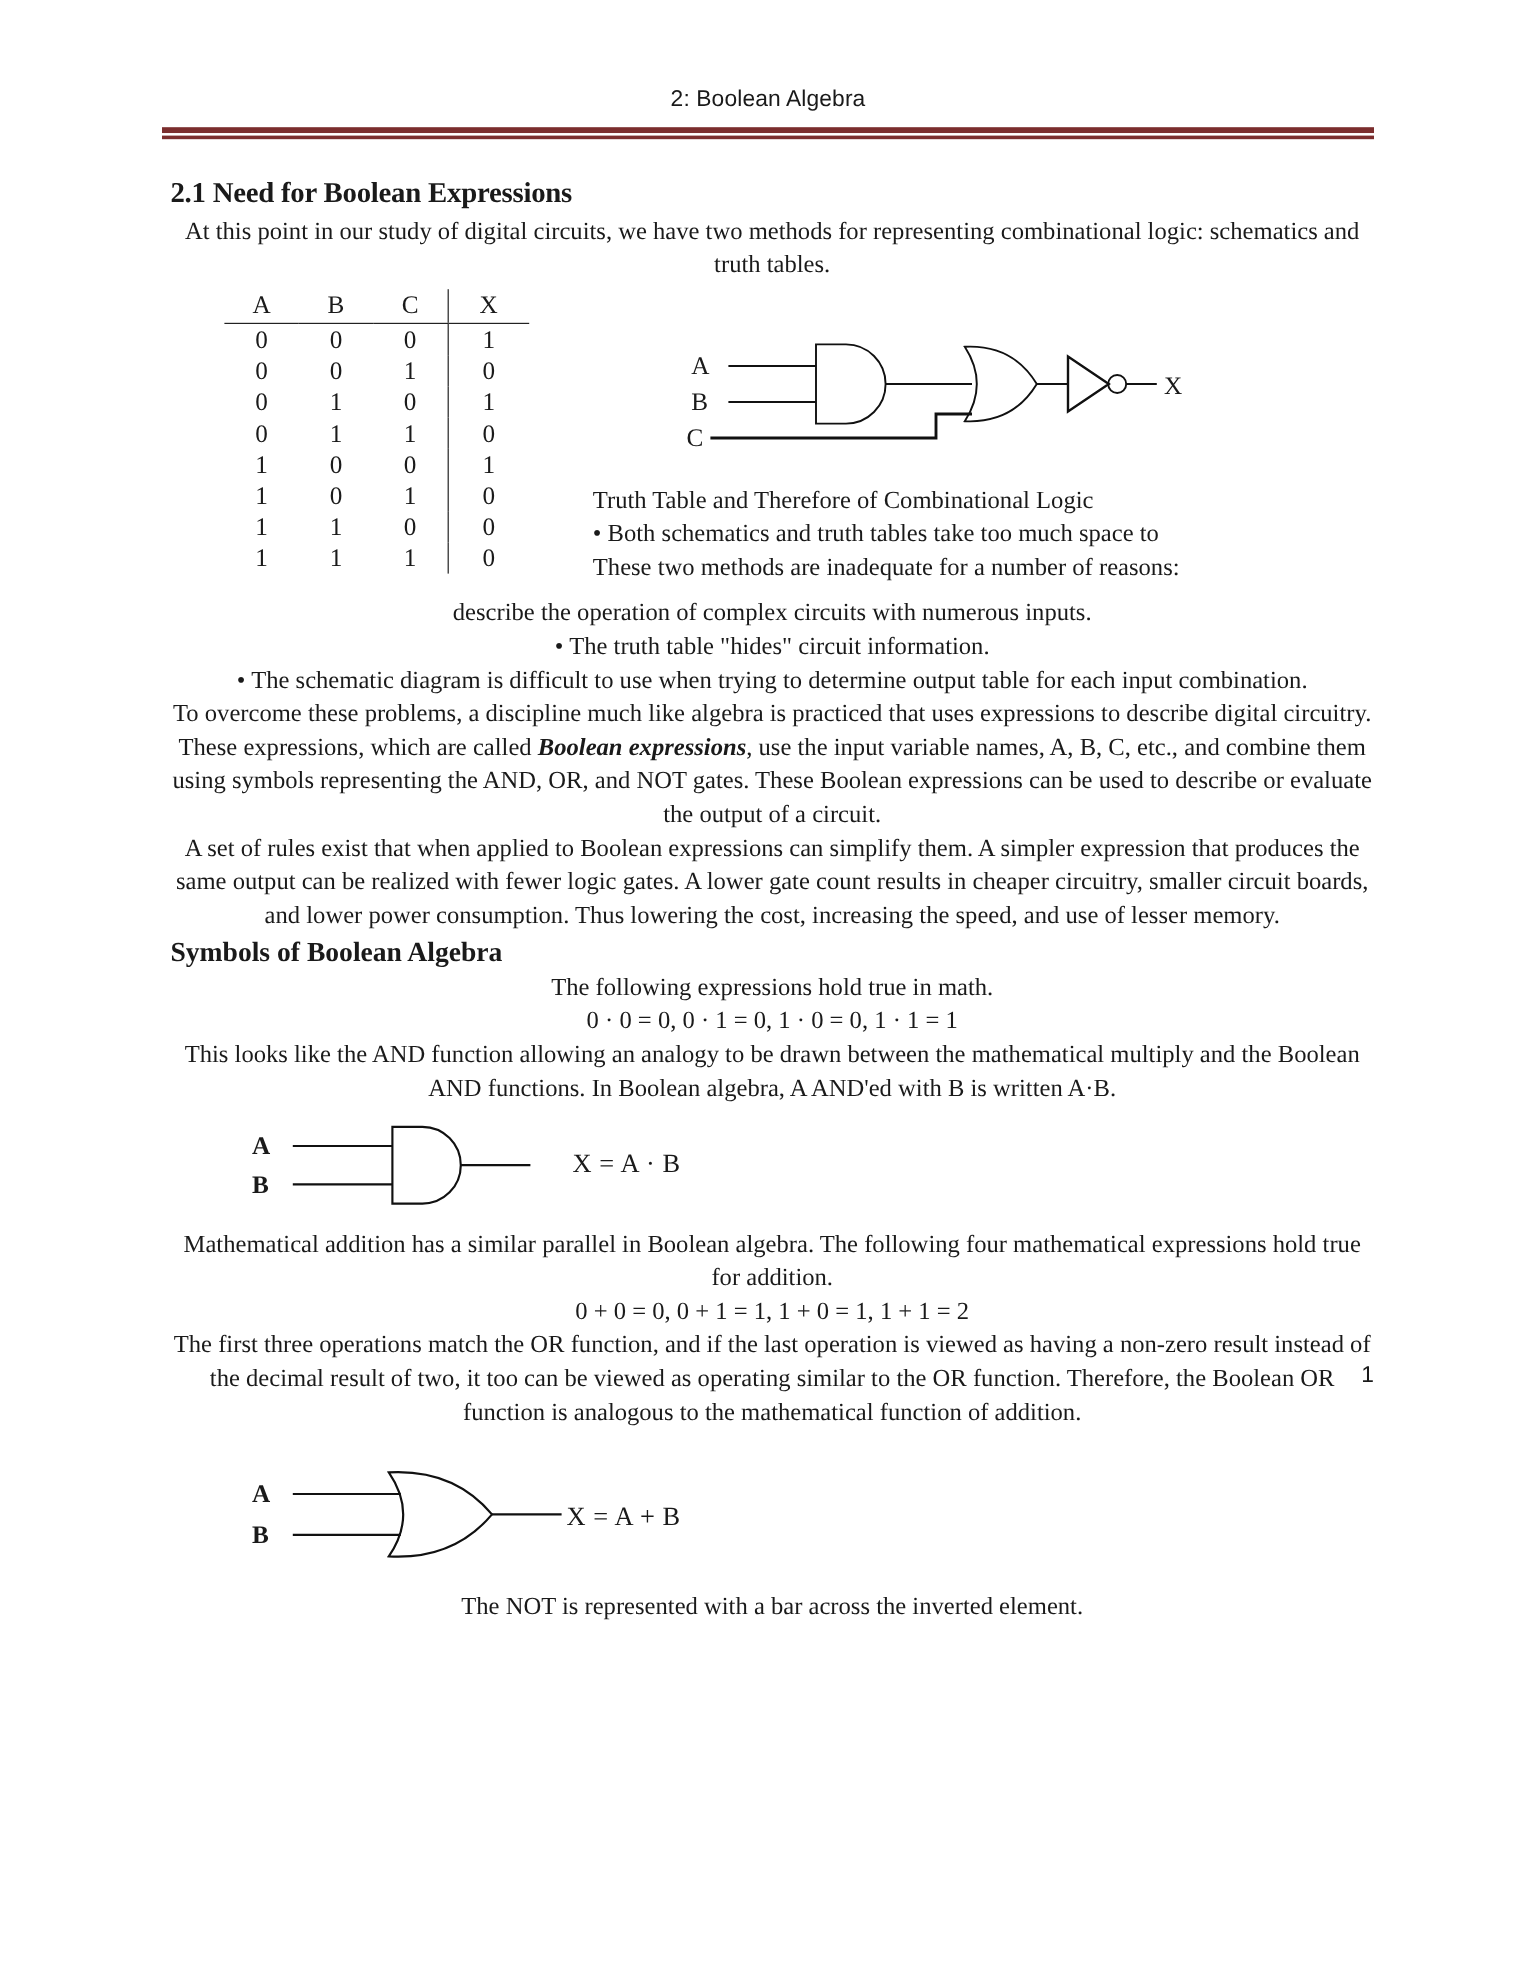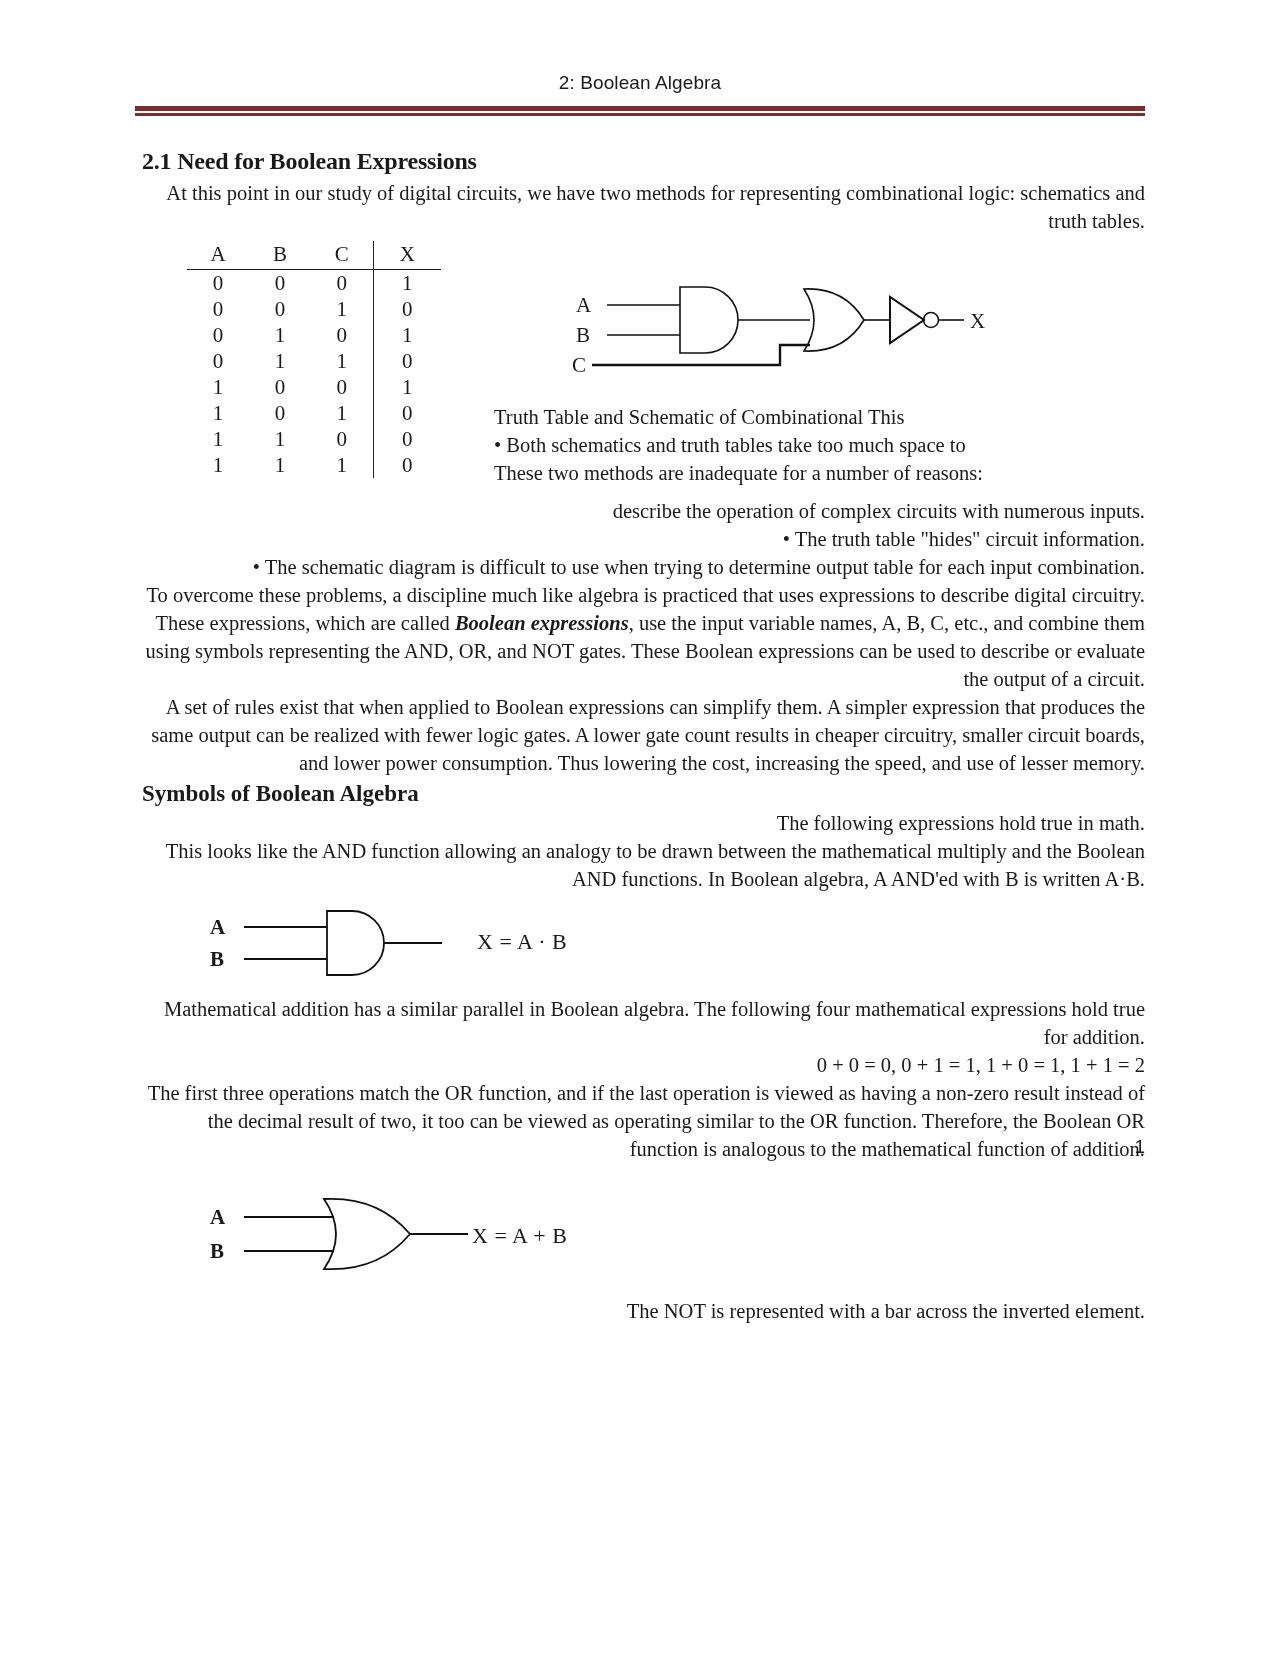--- a/index.html
+++ b/index.html
@@ -38,21 +38,21 @@
   }
   h3.sub {
     font-size:23px; font-weight:bold;
     margin:4px 0 2px 0;
     font-family:"Liberation Serif", serif;
   }
   p.body {
     font-size:20.5px;
     line-height:28px;
     margin:0;
-    text-align:right;
+    text-align:center;
   }
   .bi { font-weight:bold; font-style:italic; }
 
   
   .tt-wrap { position:relative; height:0; }
 
   table.tt {
     position:absolute;
     left:45px; top:6px;
     border-collapse:collapse;
@@ -201,38 +201,39 @@
           <g font-family="Liberation Serif, serif" font-size="21" fill="#1a1a1a">
             <text x="4" y="39">A</text>
             <text x="4" y="69">B</text>
             <text x="0" y="99">C</text>
             <text x="398" y="55">X</text>
           </g>
         </svg>
       </div>
 
       <div class="caption-block">
-        <div>Truth Table and Schematic of Combinational This</div>
+        <div>Truth Table and Therefore of Combinational Logic</div>
         <div>• Both schematics and truth tables take too much space to</div>
         <div>These two methods are inadequate for a number of reasons:</div>
       </div>
     </div>
 
     <div style="height:262px"></div>
 
     <p class="body">describe the operation of complex circuits with numerous inputs.</p>
     <p class="body">• The truth table "hides" circuit information.</p>
     <p class="body">• The schematic diagram is difficult to use when trying to determine output table for each input combination.</p>
 
     <p class="body"><span>To overcome these problems, a discipline much like algebra is practiced that uses expressions to describe digital circuitry. These expressions, which are called </span><span class="bi">Boolean expressions</span><span>, use the input variable names, A, B, C, etc., and combine them using symbols representing the AND, OR, and NOT gates. These Boolean expressions can be used to describe or evaluate the output of a circuit.</span></p>
 
     <p class="body">A set of rules exist that when applied to Boolean expressions can simplify them. A simpler expression that produces the same output can be realized with fewer logic gates. A lower gate count results in cheaper circuitry, smaller circuit boards, and lower power consumption. Thus lowering the cost, increasing the speed, and use of lesser memory.</p>
 
     <h3 class="sub">Symbols of Boolean Algebra</h3>
     <p class="body">The following expressions hold true in math.</p>
+    <p class="body">0 · 0 = 0, 0 · 1 = 0, 1 · 0 = 0, 1 · 1 = 1</p>
     <p class="body">This looks like the AND function allowing an analogy to be drawn between the mathematical multiply and the Boolean AND functions. In Boolean algebra, A AND'ed with B is written A·B.</p>
 
     <div class="fig-row">
       <svg width="300" height="78" viewBox="0 0 300 78" style="position:absolute;left:60px;top:0">
         <g stroke="#111" fill="none" stroke-width="1.8">
           <line x1="42" y1="20" x2="125" y2="20"></line>
           <line x1="42" y1="52" x2="125" y2="52"></line>
           <path d="M125 4 L125 68 L150 68 A32 32 0 0 0 150 4 Z"></path>
           <line x1="182" y1="36" x2="240" y2="36"></line>
         </g>

